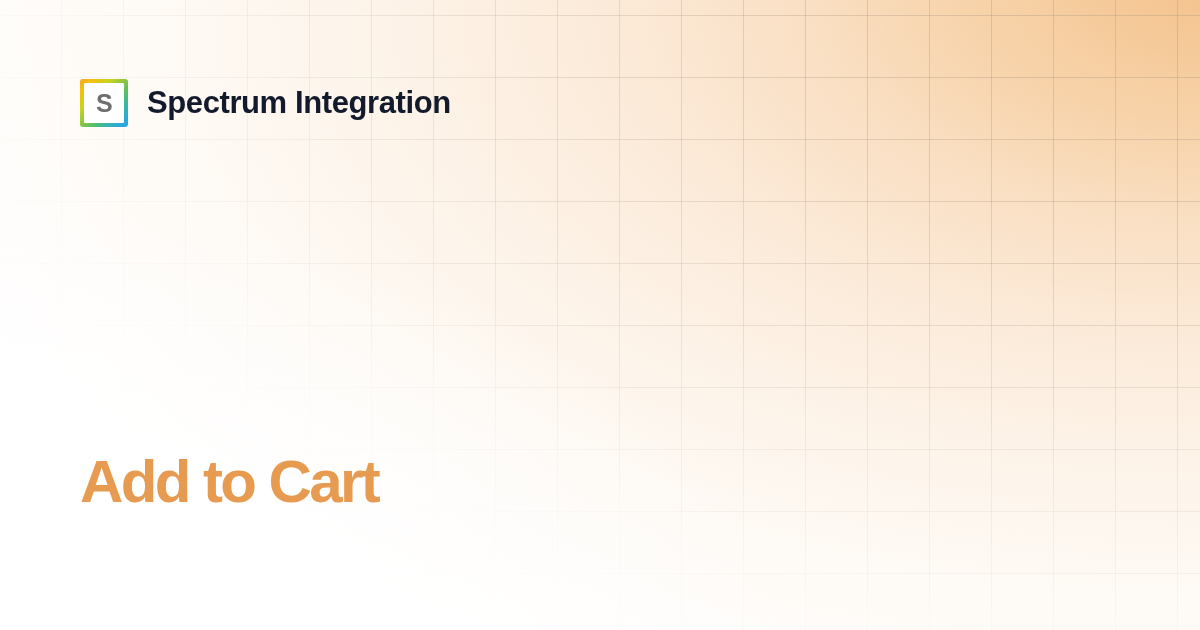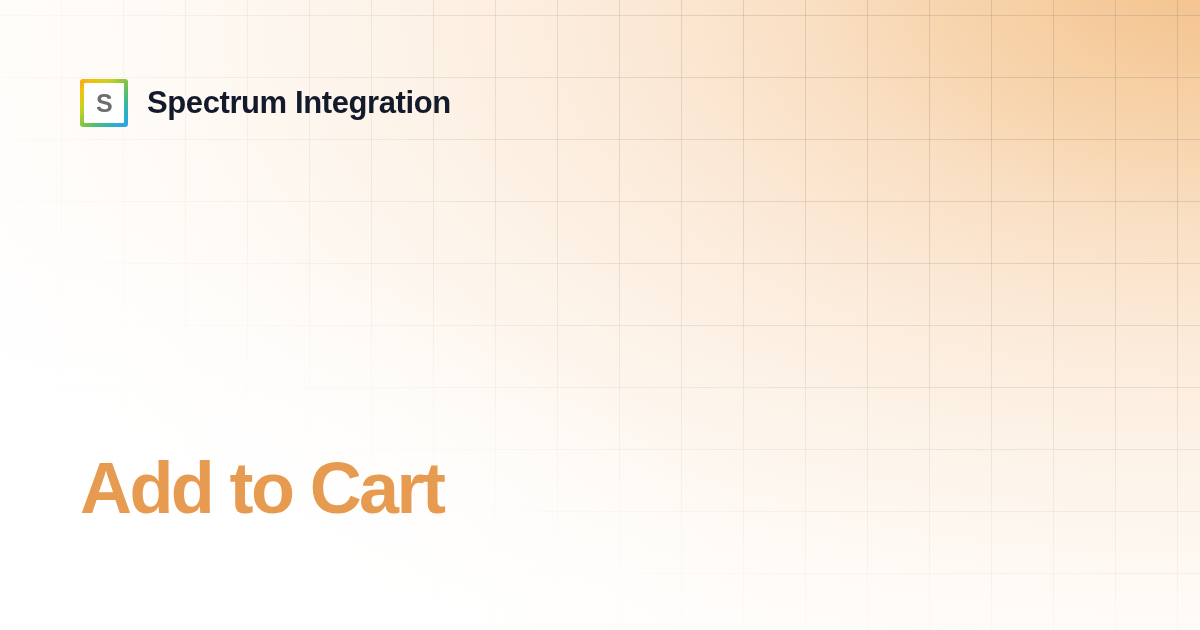--- a/index.html
+++ b/index.html
@@ -150,21 +150,21 @@
     color: #131a2b;
     letter-spacing: -0.4px;
     white-space: nowrap;
   }
 
   .headline {
     position: absolute;
     left: 80px;
     top: 452px;
     font-family: "Liberation Sans", sans-serif;
-    font-size: 72px;
+    font-size: 60px;
     font-weight: bold;
     color: #e79b51;
     letter-spacing: -2.6px;
     line-height: 1;
     white-space: nowrap;
     margin: 0;
   }
 </style>
 </head>
 <body>

